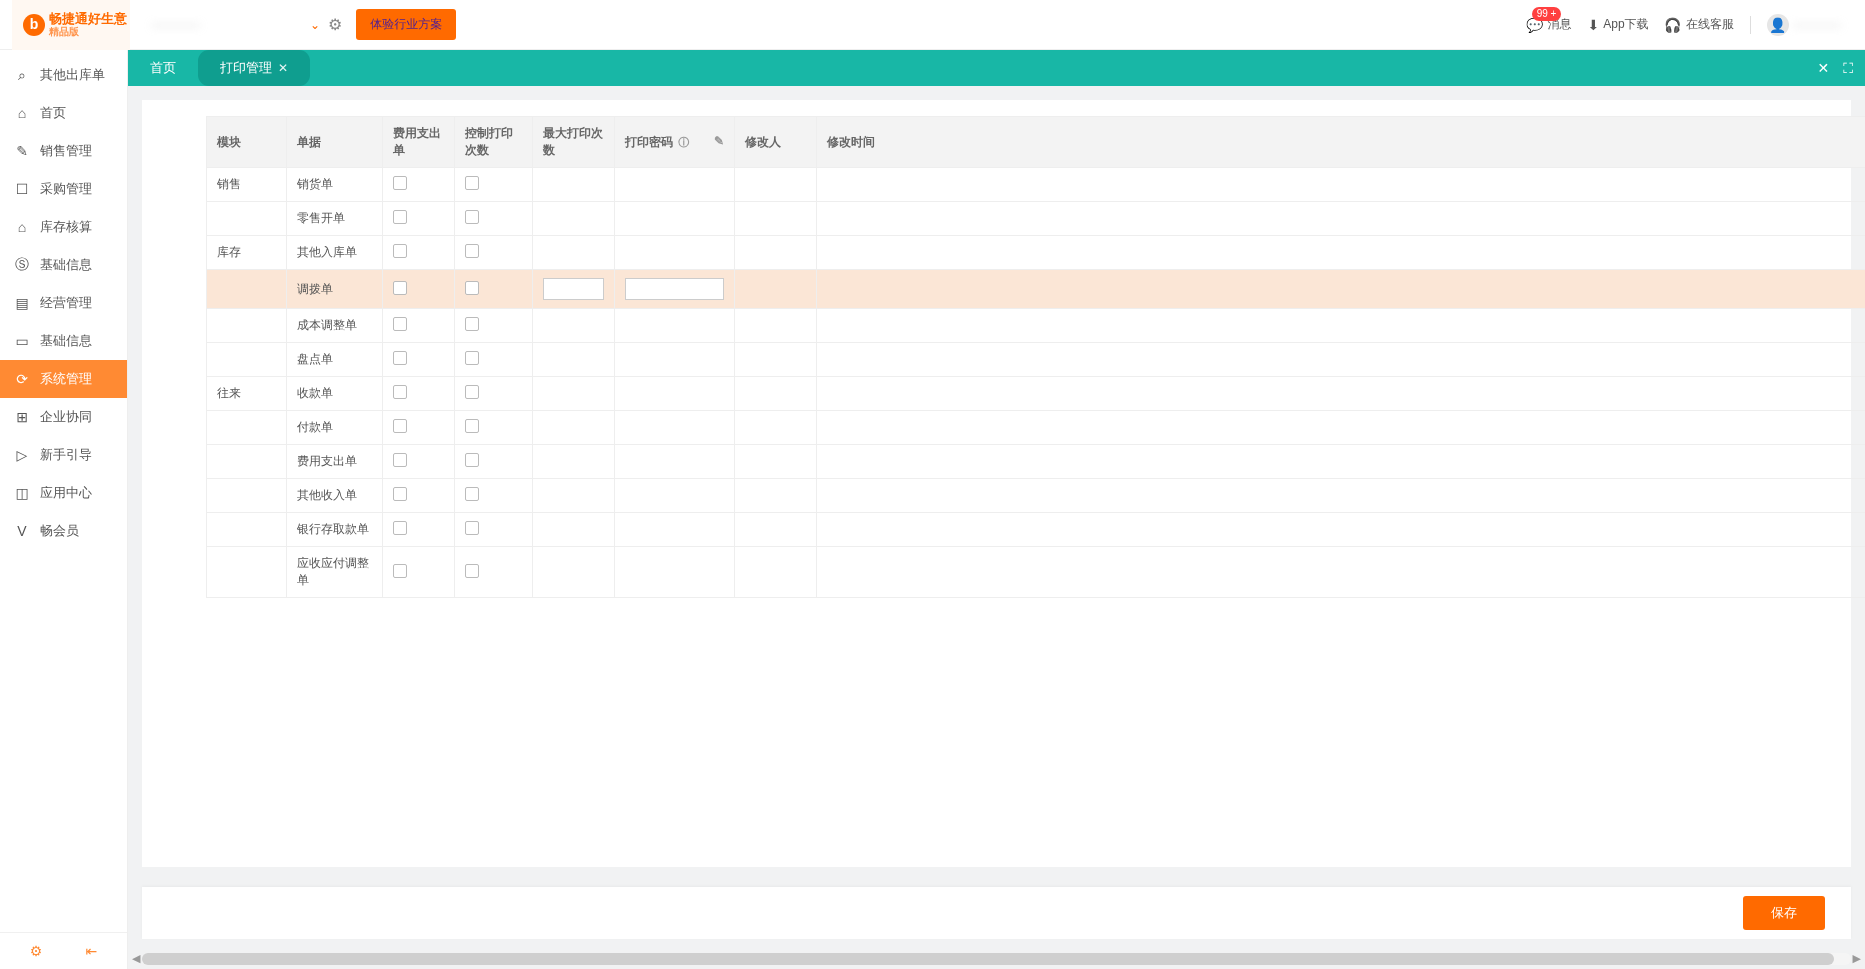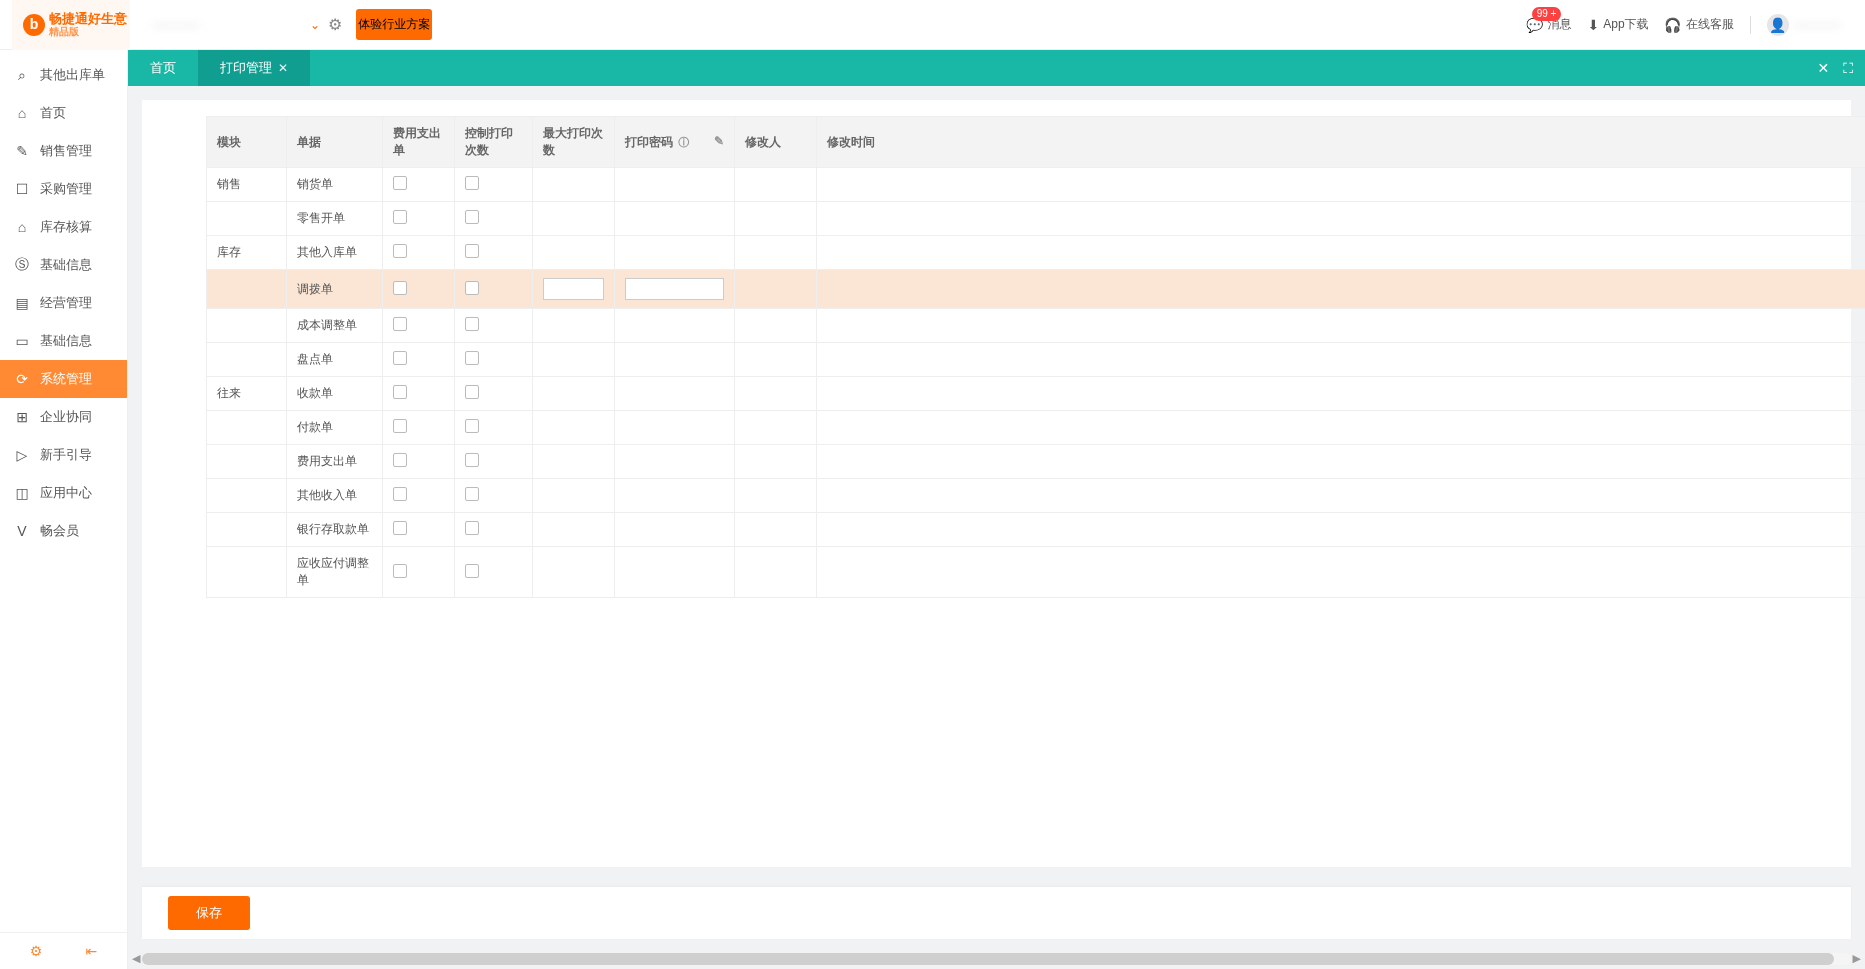--- a/index.html
+++ b/index.html
@@ -73,22 +73,22 @@
   height:30px;border-radius:3px;
 }
 .company-select .blur {
   filter: blur(4px);
   color:#bbb;
 }
 .gear {
   margin-left:2px;color:#888;font-size:16px;
 }
 .primary-btn{
-  background:#ff6a00;color:#000000;border:none;border-radius:3px;
-  padding:7px 2px;font-size:12px;margin-left:14px;cursor:pointer;
+  background:#ff6a00;color:#4c1d95;border:none;border-radius:3px;
+  padding:7px 14px;font-size:12px;margin-left:14px;cursor:pointer;
 }
 .topbar-spacer{flex:1;}
 .top-actions{display:flex;align-items:center;gap:16px;color:#555;}
 .top-action{display:flex;align-items:center;gap:4px;cursor:pointer;font-size:12px;}
 .top-action .ic{font-size:14px;color:#555;position:relative;}
 .badge{
   position:absolute;top:-10px;right:-18px;background:#ff4040;color:#fff;
   font-size:10px;border-radius:8px;padding:0 5px;line-height:14px;
 }
 .divider-v{width:1px;height:18px;background:#ddd;}
@@ -126,21 +126,21 @@
 
 .main{
   flex:1;display:flex;flex-direction:column;min-width:0;
 }
 .tabs{
   height:36px;background:#18b7a6;display:flex;align-items:stretch;
 }
 .tab{
   padding:0 22px;display:flex;align-items:center;color:#fff;font-size:13px;cursor:pointer;
 }
-.tab.active{background:#0f9e8f;}
+.tab.active{background:#0f9e8f;border-radius:11px;}
 .tab-close{margin-left:6px;font-size:12px;opacity:.9;}
 .tabs-spacer{flex:1;}
 .tabs-right{display:flex;align-items:center;gap:14px;padding-right:12px;color:#fff;}
 .tabs-right span{cursor:pointer;font-size:14px;}
 
 .content-wrap{
   flex:1;background:#f1f2f3;overflow:auto;min-height:0;
   display:flex;flex-direction:column;
 }
 .card{
@@ -172,21 +172,21 @@
 .chk{
   width:14px;height:14px;border:1px solid #bbb;border-radius:2px;display:inline-block;
   background:#fff;
 }
 .th-info{font-size:11px;color:#999;margin-left:2px;}
 .th-edit{float:right;color:#999;}
 
 
 .footer-bar{
   background:#fff;margin:14px 14px 14px 14px;height:52px;
-  display:flex;align-items:center;padding:0 26px;
+  display:flex;align-items:center;justify-content:flex-end;padding:0 26px;
   box-shadow:0 -1px 3px rgba(0,0,0,.04);
 }
 .save-btn{
   background:#ff6a00;color:#fff;border:none;border-radius:3px;
   padding:8px 28px;font-size:13px;cursor:pointer;
 }
 
 
 .hscroll{
   height:12px;margin:0 14px 4px 14px;background:#f5f5f5;border-radius:6px;

